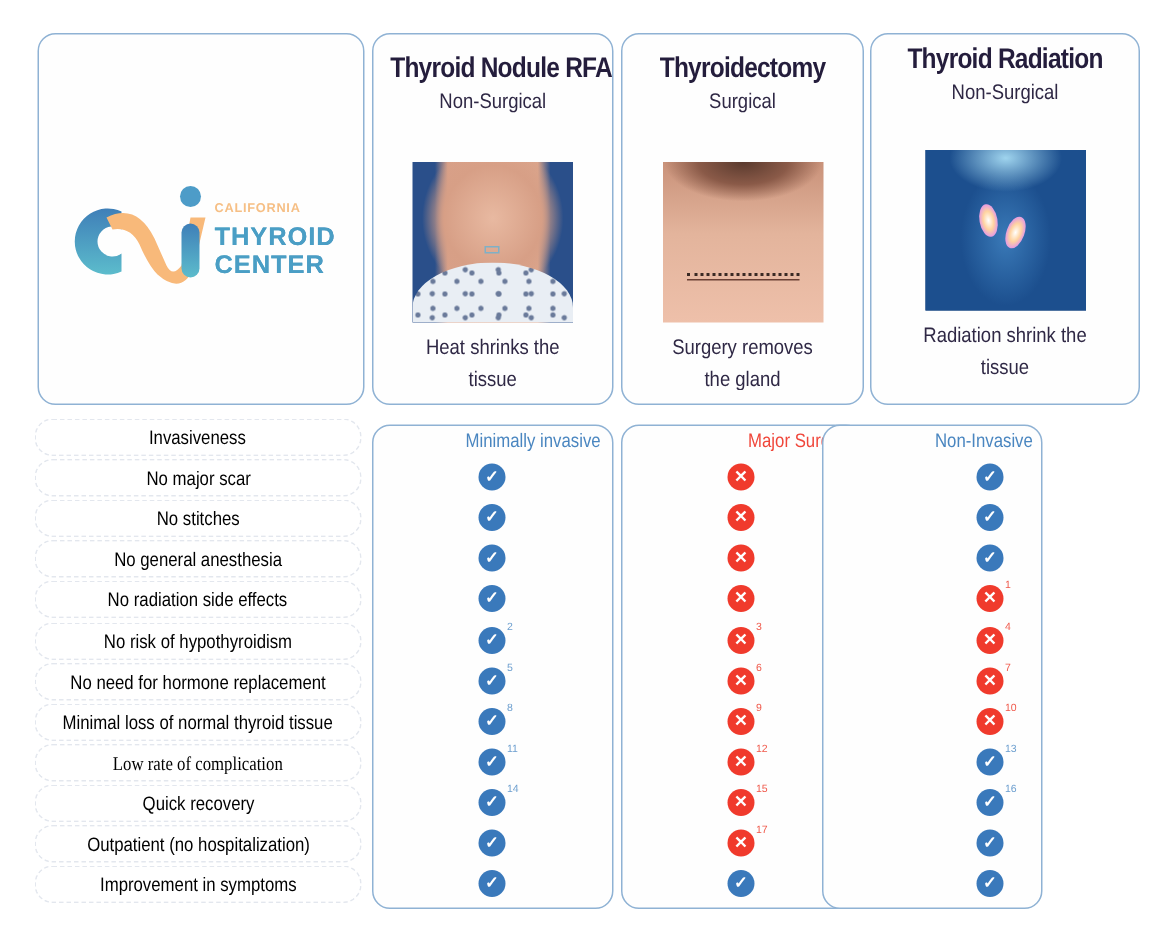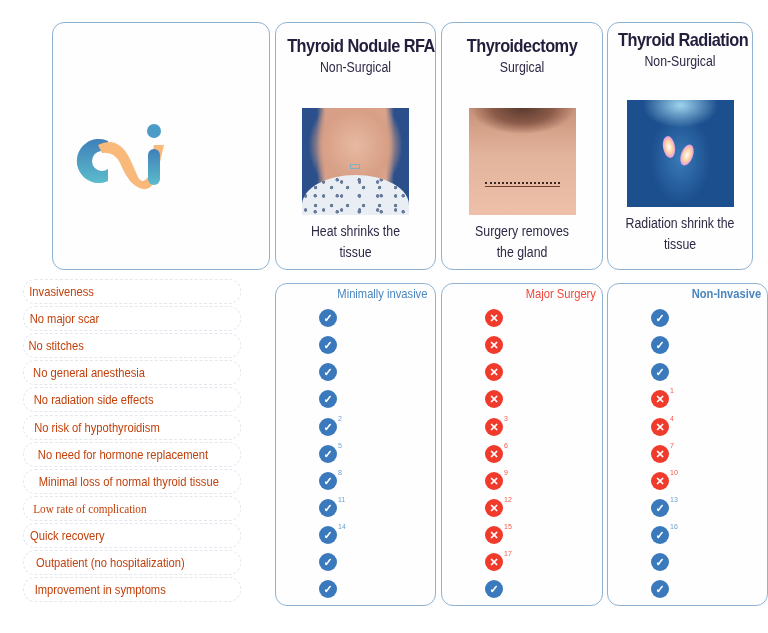--- a/index.html
+++ b/index.html
@@ -4,27 +4,26 @@
 <style>
   * { box-sizing: border-box; margin: 0; padding: 0; }
   html, body { width: 768px; height: 633px; background: #ffffff; overflow: hidden; }
   body { font-family: "Liberation Sans", sans-serif; color: #2a2340; position: relative; }
 
   .card {
     position: absolute;
     border: 1.5px solid #8fb2d4;
     border-radius: 12px;
     background: #fefefe;
-    margin-left: 27px;
   }
   .logo-card { left: 25px; top: 22px; width: 218px; height: 248px; }
   .head-card { top: 22px; height: 248px; text-align: center; }
   .hc1 { left: 248px; width: 161px; }
   .hc2 { left: 414px; width: 162px; }
-  .hc3 { left: 580px; width: 146px; }
+  .hc3 { left: 580px; width: 180px; }
 
   .head-title {
     font-family: "Liberation Sans", sans-serif;
     font-weight: bold;
     font-size: 19px;
     letter-spacing: -0.6px;
     color: #241d3c;
     margin-top: 12px;
     transform: scaleX(0.86);
     white-space: nowrap;
@@ -102,28 +101,28 @@
     font-size: 17px; font-weight: bold; letter-spacing: 0.6px; line-height: 19px;
     background: linear-gradient(90deg, #57b6c8, #3f7fb8);
     -webkit-background-clip: text; background-clip: text; color: #4a9ec5;
   }
   .logo-thy { margin-top: 5px; }
 
   
   .row-label {
     position: absolute; left: 23px; width: 218px; height: 25px;
     border: 1px dashed #e3e7ee; border-radius: 12px;
-    font-size: 13px; color: #c2410c; text-align: left; line-height: 24px;
+    font-size: 13px; color: #000000; text-align: center; line-height: 24px;
   }
   .row-label span { display: inline-block; transform: scaleX(0.86); white-space: nowrap; }
 
   .col-card { top: 283px; height: 323px; }
   .cc1 { left: 248px; width: 161px; }
   .cc2 { left: 414px; width: 162px; }
-  .cc3 { left: 580px; width: 161px; font-weight: bold; }
+  .cc3 { left: 548px; width: 147px; }
 
   .col-head {
     position: absolute; left: 0; right: 0; top: 2px; text-align: right;
     font-size: 13px;
   }
   .col-head span { display: inline-block; transform: scaleX(0.86); white-space: nowrap; }
 
   .mark-icon {
     position: absolute; width: 18px; height: 18px; border-radius: 50%;
     color: #fff; font-size: 11px; font-weight: bold; text-align: center; line-height: 18px;
@@ -146,20 +145,25 @@
         <linearGradient id="gb" x1="0" y1="0" x2="0" y2="1">
           <stop offset="0" stop-color="#3f7fb8"></stop>
             <stop offset="1" stop-color="#5cbccc"></stop>
         </linearGradient>
       </defs>
       <path d="M40 26 A22 22 0 1 0 40 66 L40 54 A10 10 0 1 1 40 38 Z" fill="url(#gb)"></path>
       <path d="M30 30 Q50 20 62 44 L70 62 Q74 70 80 62 L86 30 L96 30 L88 64 Q80 82 64 68 Q58 62 52 48 Q46 36 34 38 Z" fill="#f8b97a"></path>
       <rect x="80" y="34" width="12" height="36" rx="6" fill="url(#gb)"></rect>
       <circle cx="86" cy="16" r="7" fill="#4d9cc8"></circle>
     </svg>
+    <div class="logo-text">
+      <div class="logo-cal">CALIFORNIA</div>
+      <div class="logo-thy">THYROID</div>
+      <div class="logo-cen">CENTER</div>
+    </div>
   </div>
 </div>
 
 <div class="card head-card hc1">
   <div class="head-title">Thyroid Nodule RFA</div>
   <div class="head-sub">Non-Surgical</div>
   <div class="head-img img-rfa">
       <div class="mark"></div>
       <div class="gown"></div>
     </div>

